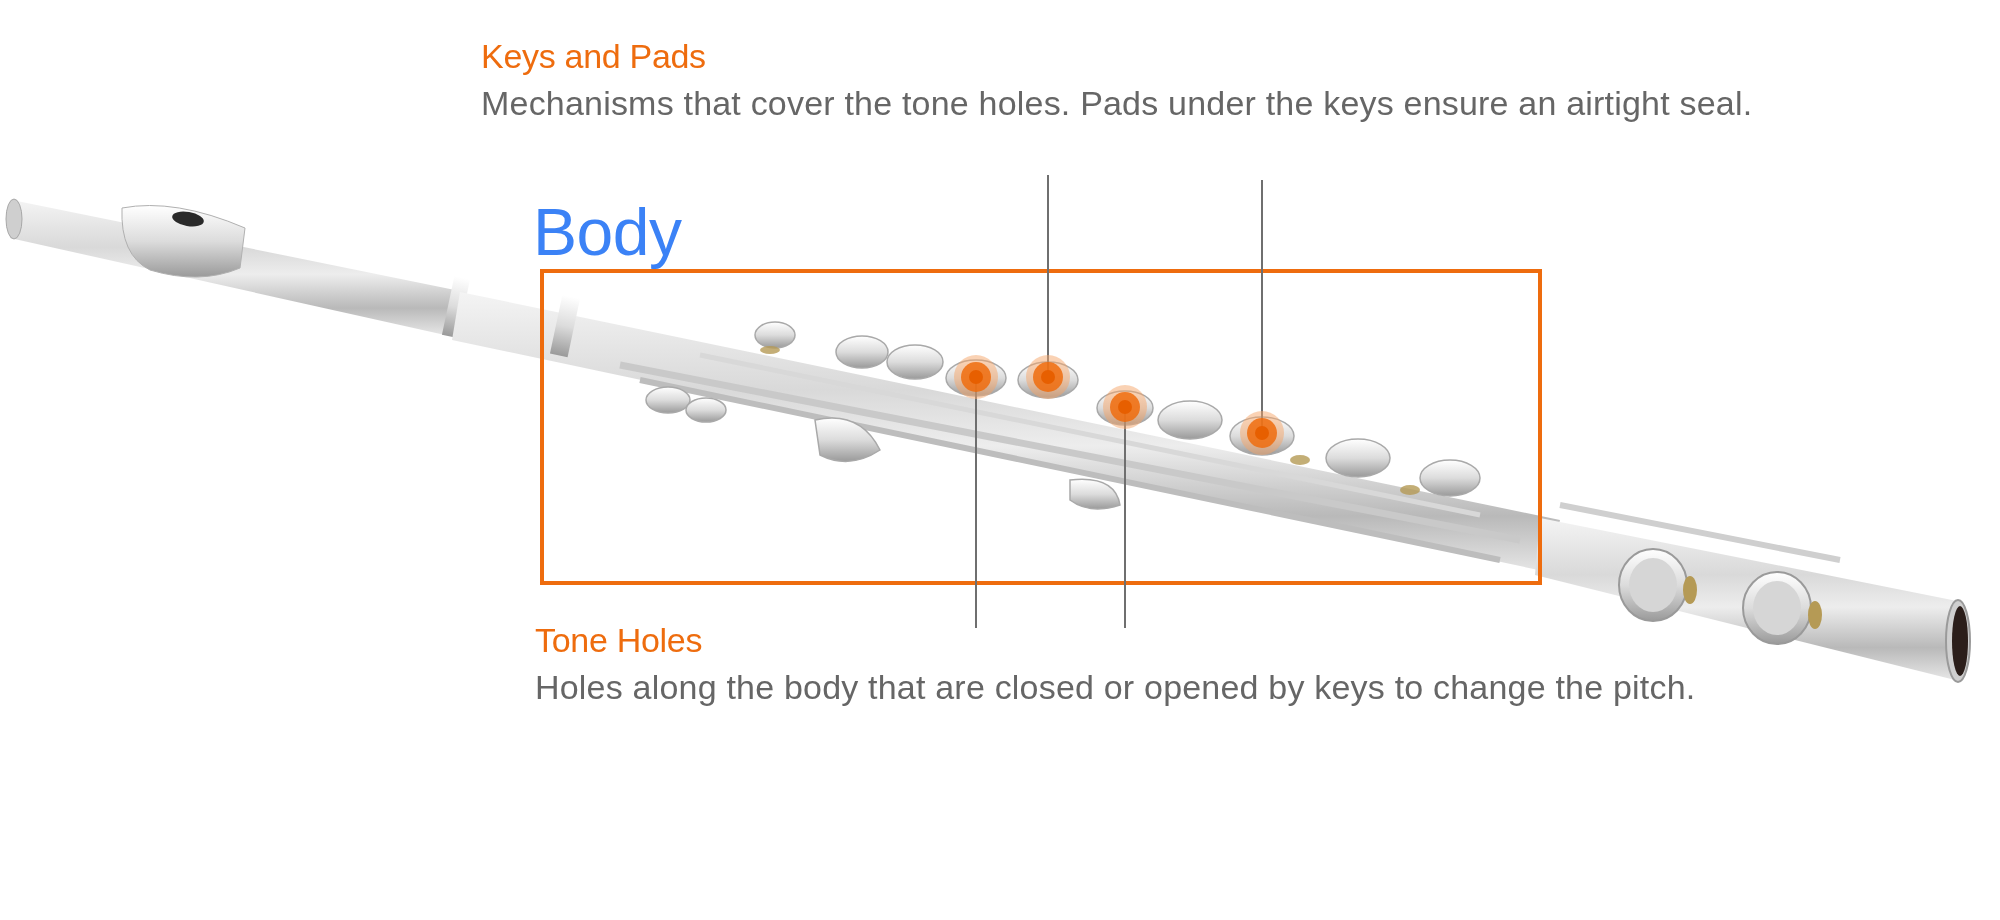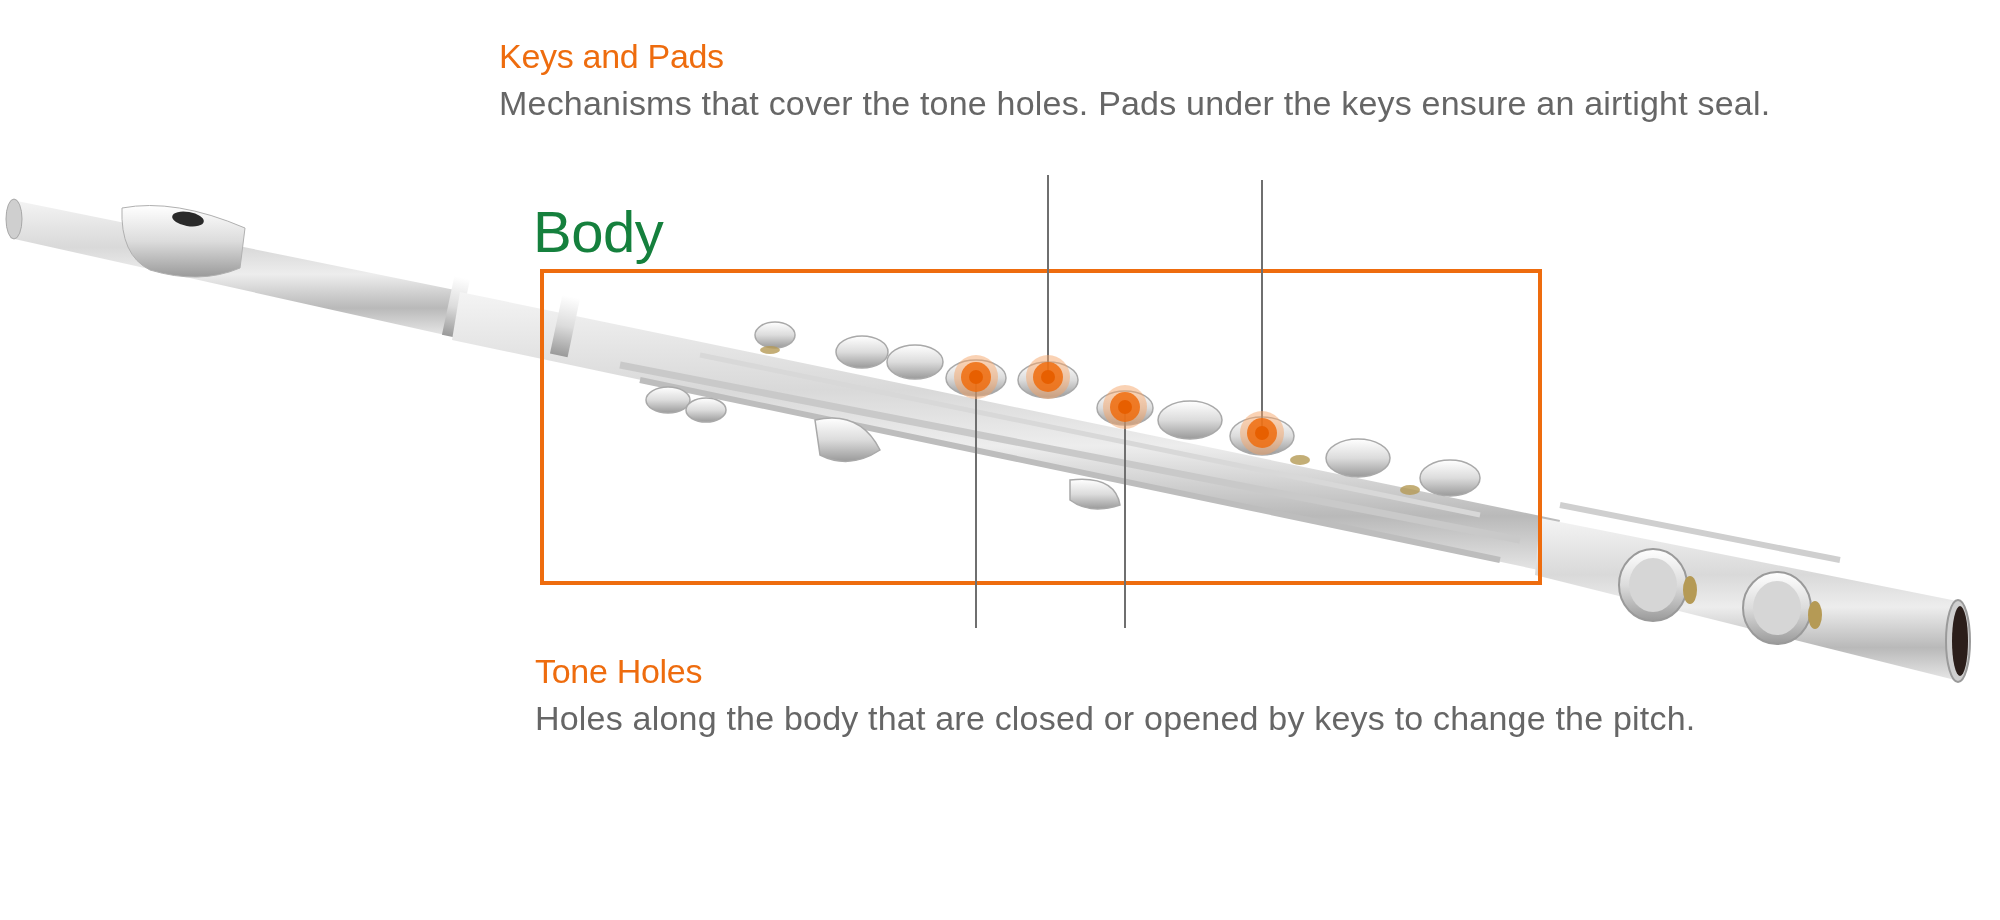--- a/index.html
+++ b/index.html
@@ -1,21 +1,21 @@
 <!DOCTYPE html>
 <html><head>
   <meta charset="utf-8">
   <style>
     html, body { margin: 0; padding: 0; background: #ffffff; }
     body { width: 2000px; height: 920px; position: relative; overflow: hidden;
            font-family: "Liberation Sans", "DejaVu Sans", sans-serif; }
     .abs { position: absolute; }
     .heading { color: #ee6c0e; font-size: 34px; line-height: 40px; white-space: nowrap; letter-spacing: -0.3px; }
     .desc { color: #666666; font-size: 34px; line-height: 36px; white-space: nowrap; letter-spacing: 0.2px; }
-    .body-title { color: #15803d; font-size: 58px; line-height: 70px; white-space: nowrap; letter-spacing: -0.5px; }
+    .body-title { color: #3b82f6; font-size: 66px; line-height: 70px; white-space: nowrap; letter-spacing: -0.5px; }
     .frame { border: 4px solid #ee6c0e; box-sizing: border-box; }
     .leader { background: #6f6f6f; width: 2px; }
     svg.flute { position: absolute; left: 0; top: 0; }
   </style>
 </head>
 <body>
 
 <svg class="flute" width="2000" height="920" viewBox="0 0 2000 920">
   <defs>
     <linearGradient id="tube" x1="0" y1="0" x2="0" y2="1">
@@ -88,21 +88,21 @@
     <ellipse cx="1653" cy="585" rx="24" ry="27" fill="#d6d6d6"></ellipse>
     <ellipse cx="1777" cy="608" rx="34" ry="36" fill="url(#key)" stroke="#9a9a9a" stroke-width="2"></ellipse>
     <ellipse cx="1777" cy="608" rx="24" ry="27" fill="#d6d6d6"></ellipse>
     <ellipse cx="1690" cy="590" rx="7" ry="14" fill="#b59a55"></ellipse>
     <ellipse cx="1815" cy="615" rx="7" ry="14" fill="#b59a55"></ellipse>
     <ellipse cx="1958" cy="641" rx="12" ry="41" fill="#cfcfcf" stroke="#9a9a9a" stroke-width="2"></ellipse>
     <ellipse cx="1960" cy="641" rx="8" ry="35" fill="#2b1e1a"></ellipse>
   </g>
 </svg>
 
-<div class="abs" style="left:499px; top:36px;">
+<div class="abs" style="left:481px; top:36px;">
   <div class="heading">Keys and Pads</div>
   <div class="desc" style="margin-top:9px;">Mechanisms that cover the tone holes. Pads under the keys ensure an airtight seal.</div>
 </div>
 
 <div class="abs body-title" style="left:533px; top:197px;">Body</div>
 <div class="abs frame" style="left:540px; top:269px; width:1002px; height:316px;"></div>
 
 <div class="abs leader" style="left:1047px; top:175px; height:202px;"></div>
 <div class="abs leader" style="left:1261px; top:180px; height:253px;"></div>
 <div class="abs leader" style="left:975px; top:377px; height:251px;"></div>
@@ -124,16 +124,16 @@
     <circle cx="1125" cy="407" r="15" fill="#ee6c0e" opacity="0.85"></circle>
     <circle cx="1125" cy="407" r="7" fill="#e75f00"></circle>
   </g>
   <g style="pointer-events:auto; cursor:pointer;">
     <circle cx="1262" cy="433" r="22" fill="#f6a66a" opacity="0.5"></circle>
     <circle cx="1262" cy="433" r="15" fill="#ee6c0e" opacity="0.85"></circle>
     <circle cx="1262" cy="433" r="7" fill="#e75f00"></circle>
   </g>
 </svg>
 
-<div class="abs" style="left:535px; top:651px;">
+<div class="abs" style="left:535px; top:620px;">
   <div class="heading">Tone Holes</div>
   <div class="desc" style="margin-top:9px;">Holes along the body that are closed or opened by keys to change the pitch.</div>
 </div>
 
 </body></html>

